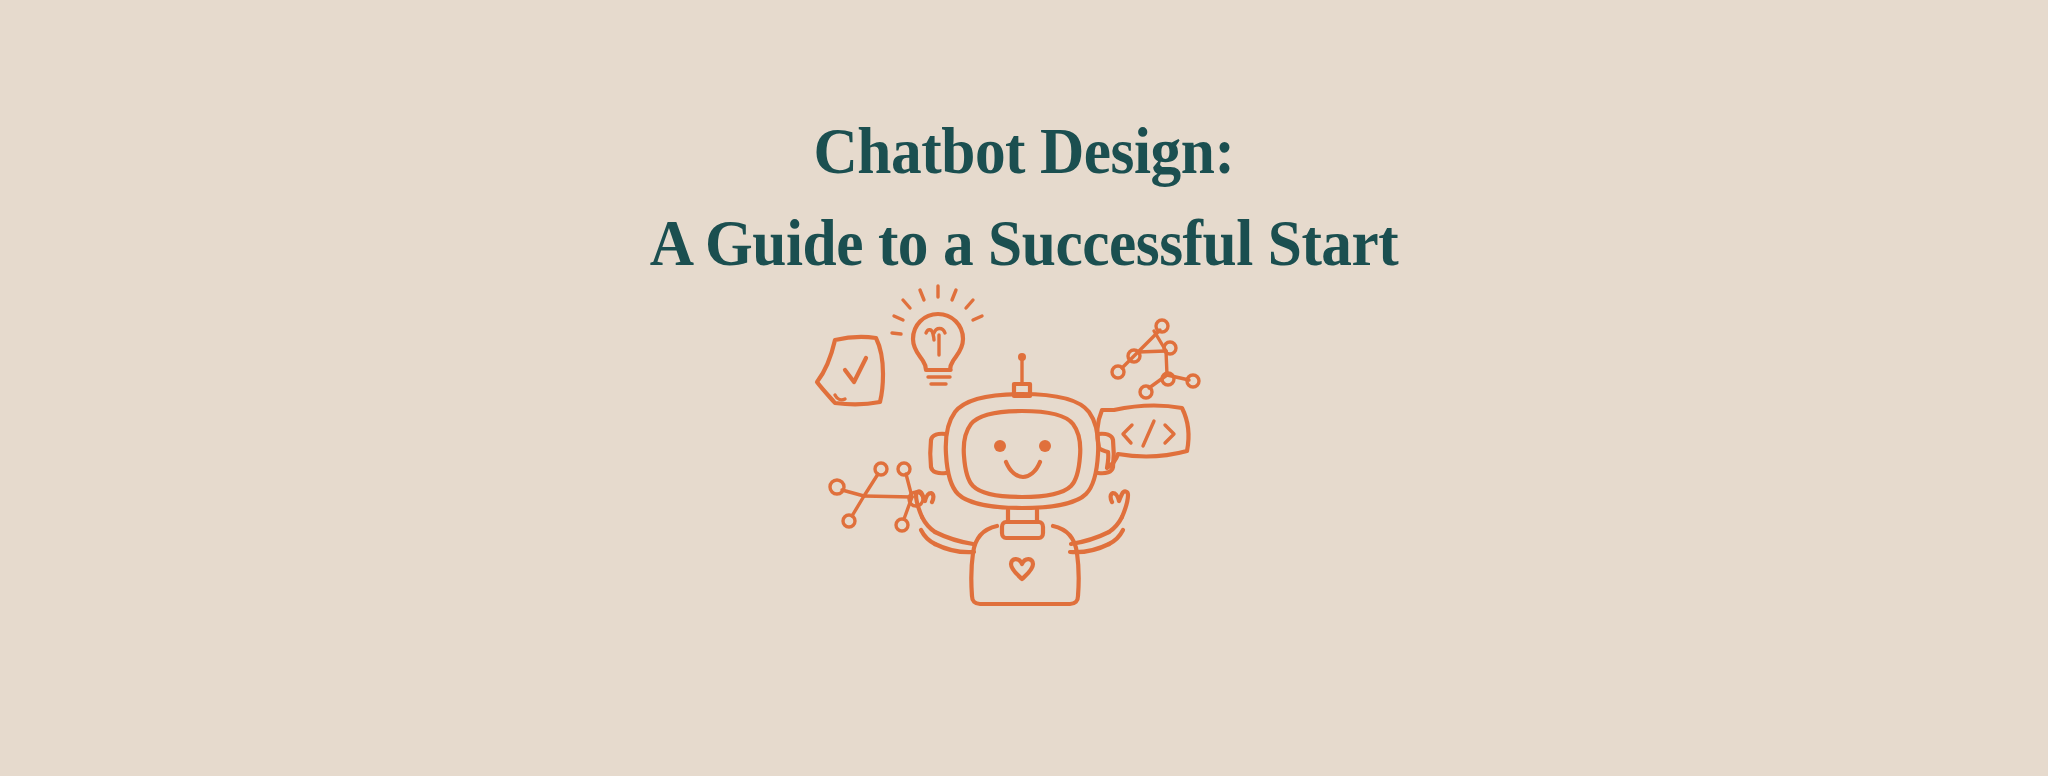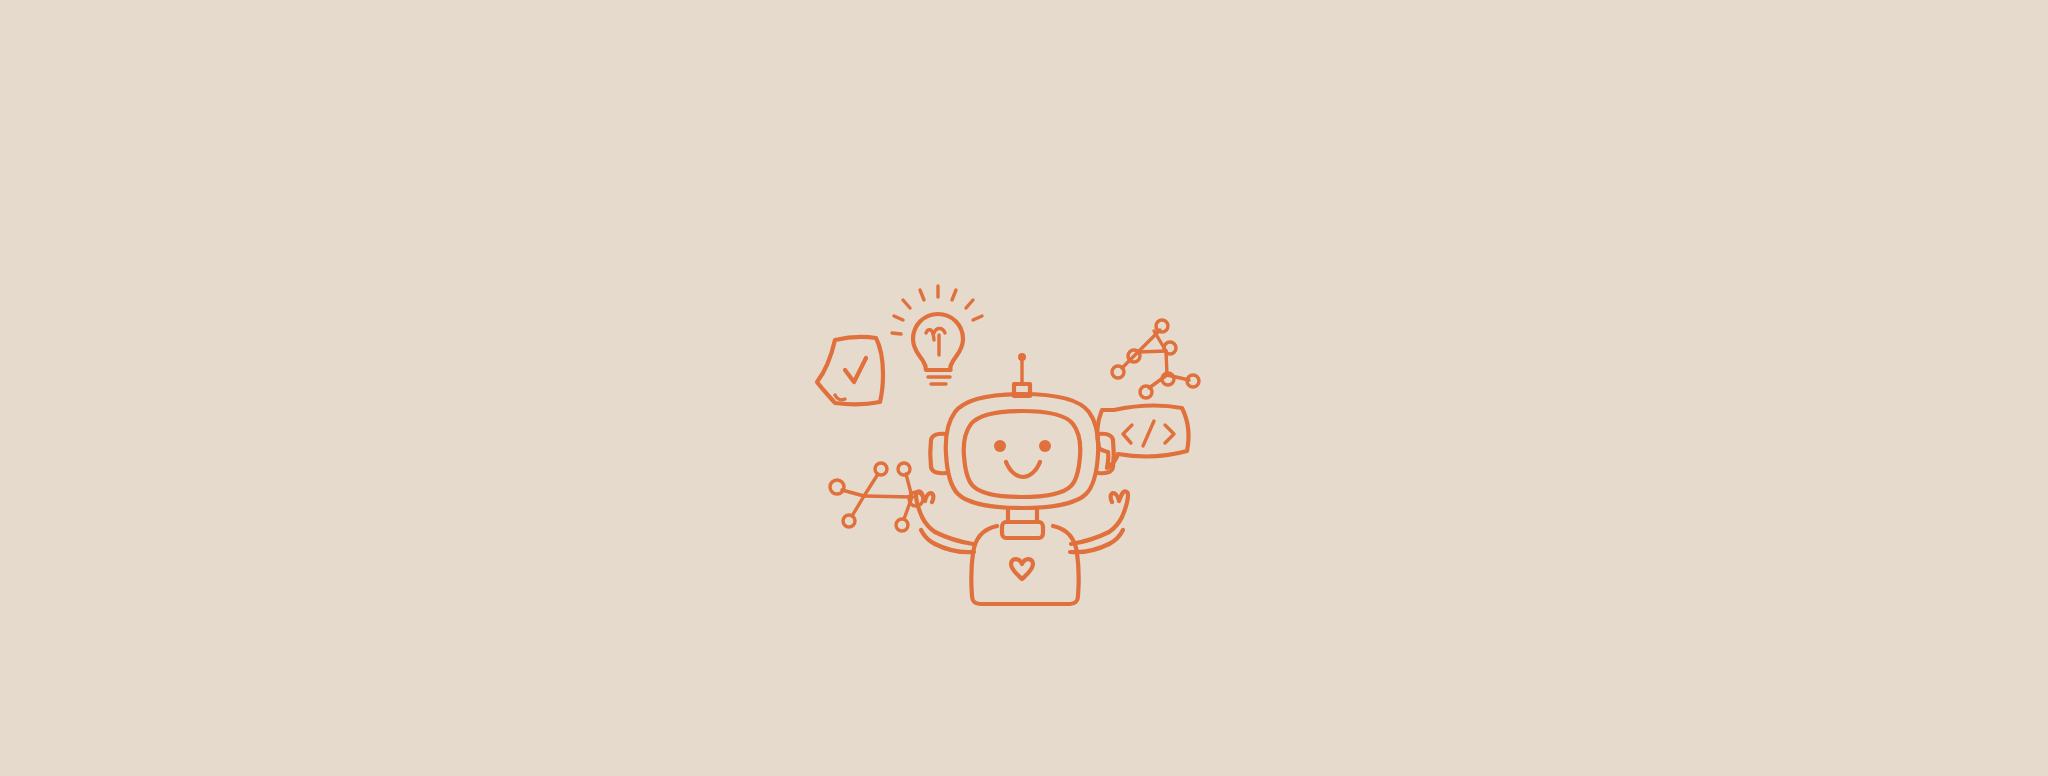--- a/index.html
+++ b/index.html
@@ -77,20 +77,24 @@
   .ink-fill {
     fill: #e0703c;
     stroke: none;
   }
 </style>
 </head>
 <body>
 
 <div id="hero">
 
+  <div id="title-block">
+    <span class="headline-line" id="headline-line-1">Chatbot Design:</span>
+    <span class="headline-line" id="headline-line-2">A Guide to a Successful Start</span>
+  </div>
 
   <div id="illustration-wrap">
     <svg viewBox="0 0 420 300" xmlns="http://www.w3.org/2000/svg" aria-hidden="true">
 
       <g>
         <path class="ink" d="M124 36 c-14 0 -25 11 -25 25 c0 11 7 17 10 22 c2 3 3 6 3 9 l24 0 c0 -3 1 -6 3 -9 c3 -5 10 -11 10 -22 c0 -14 -11 -25 -25 -25 z"></path>
         <path class="ink-thin" d="M113 92 l24 0"></path>
         <path class="ink-thin" d="M114 99 l22 0"></path>
         <path class="ink-thin" d="M117 106 l15 0"></path>
 

